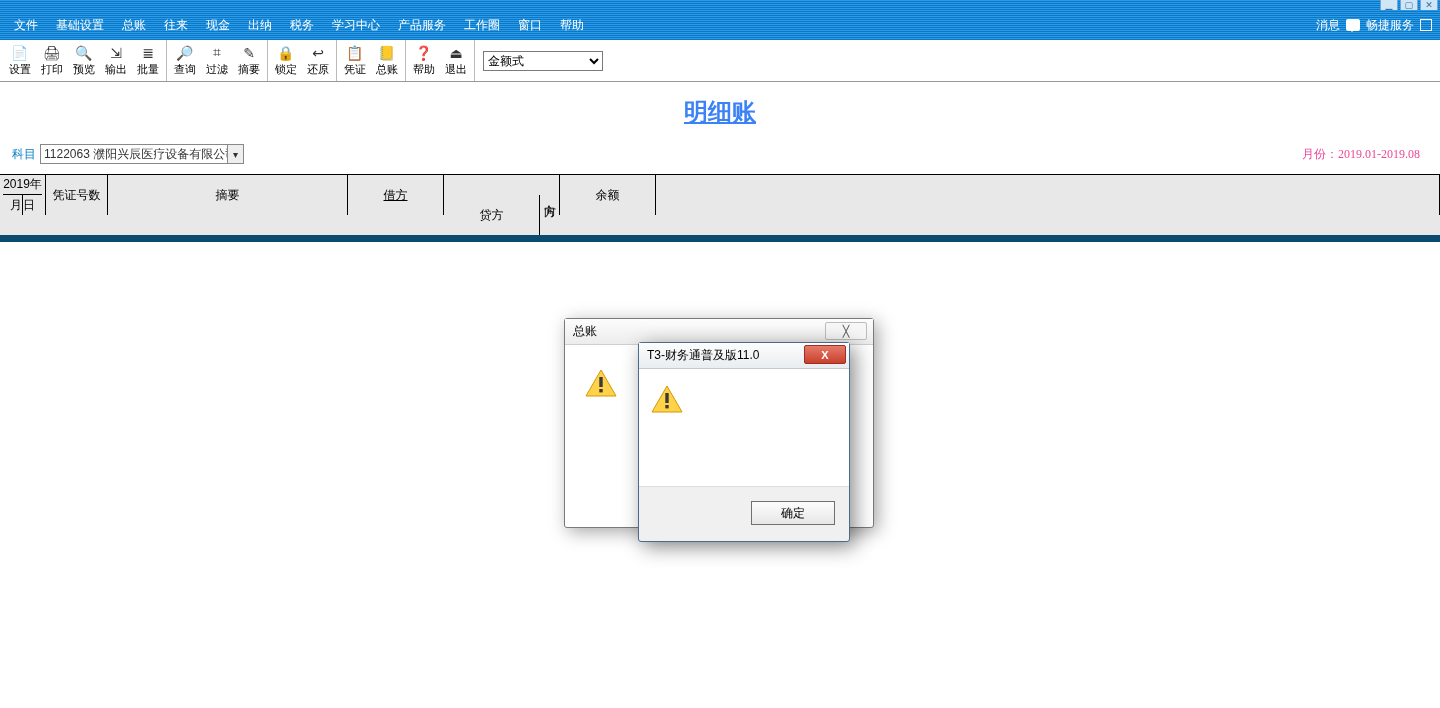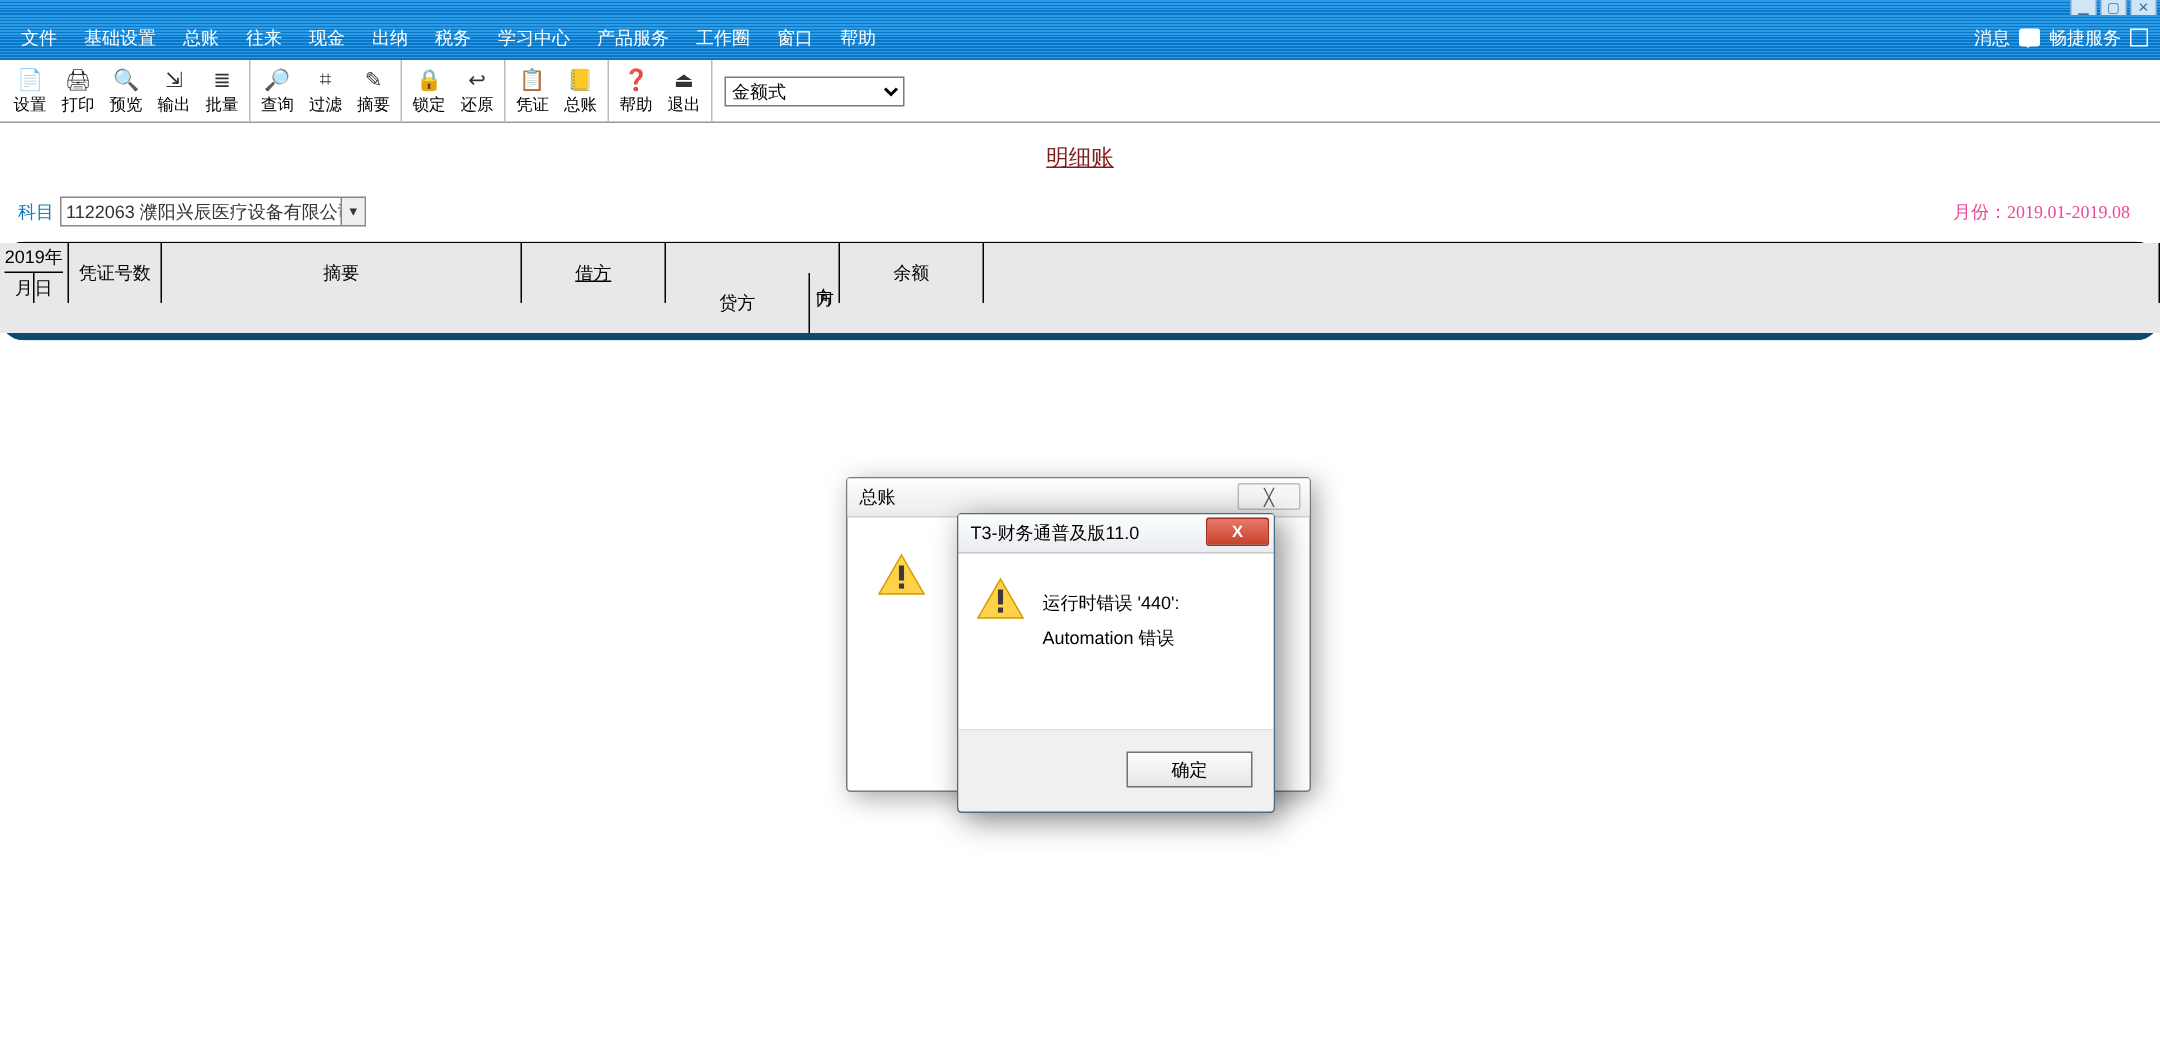--- a/index.html
+++ b/index.html
@@ -137,23 +137,23 @@
     border: 1px solid #7a7a7a;
     background: #fff;
   }
 
   
   .page-header {
     text-align: center;
     padding: 14px 0 10px;
   }
   .page-title {
-    color: #7f1d1d;
-    font-size: 15px;
-    font-weight: normal;
+    color: #3b82f6;
+    font-size: 24px;
+    font-weight: bold;
     text-decoration: underline;
     font-family: SimSun, serif;
   }
 
   
   .filter-row {
     display: flex;
     align-items: center;
     padding: 6px 12px 10px;
     color: #0d7fc6;
@@ -180,22 +180,21 @@
   .filter-right {
     position: absolute;
     right: 20px;
     color: #ec4899;
     font-family: SimSun, serif;
   }
 
   
   .grid {
     border-top: 1px solid #000;
-    border-bottom: 5px solid #0c4a6e;
-    border-radius: 16px;
+    border-bottom: 7px solid #0c4a6e;
   }
   .grid-header {
     display: flex;
     background: #e8e8e8;
   }
   .gh {
     border-right: 1px solid #000;
     display:flex; align-items:center; justify-content:center;
     font-size:12px;
     text-align:center;
@@ -469,21 +468,17 @@
     <div class="closebtn">X</div>
   </div>
   <div class="body2">
     <div class="warn-icon">
       <svg viewBox="0 0 32 28">
         <polygon points="16,1 31,27 1,27" fill="#ffd24a" stroke="#d19a00" stroke-width="1"></polygon>
         <rect x="14.3" y="8" width="3.4" height="10" fill="#3a3a3a"></rect>
         <rect x="14.3" y="20" width="3.4" height="3.4" fill="#3a3a3a"></rect>
       </svg>
     </div>
-    <div class="msg">
-      <div>运行时错误 '440':</div>
-      <div>Automation 错误</div>
-    </div>
   </div>
   <div class="footer2">
     <button class="okbtn">确定</button>
   </div>
 </div>
 
 </body></html>

